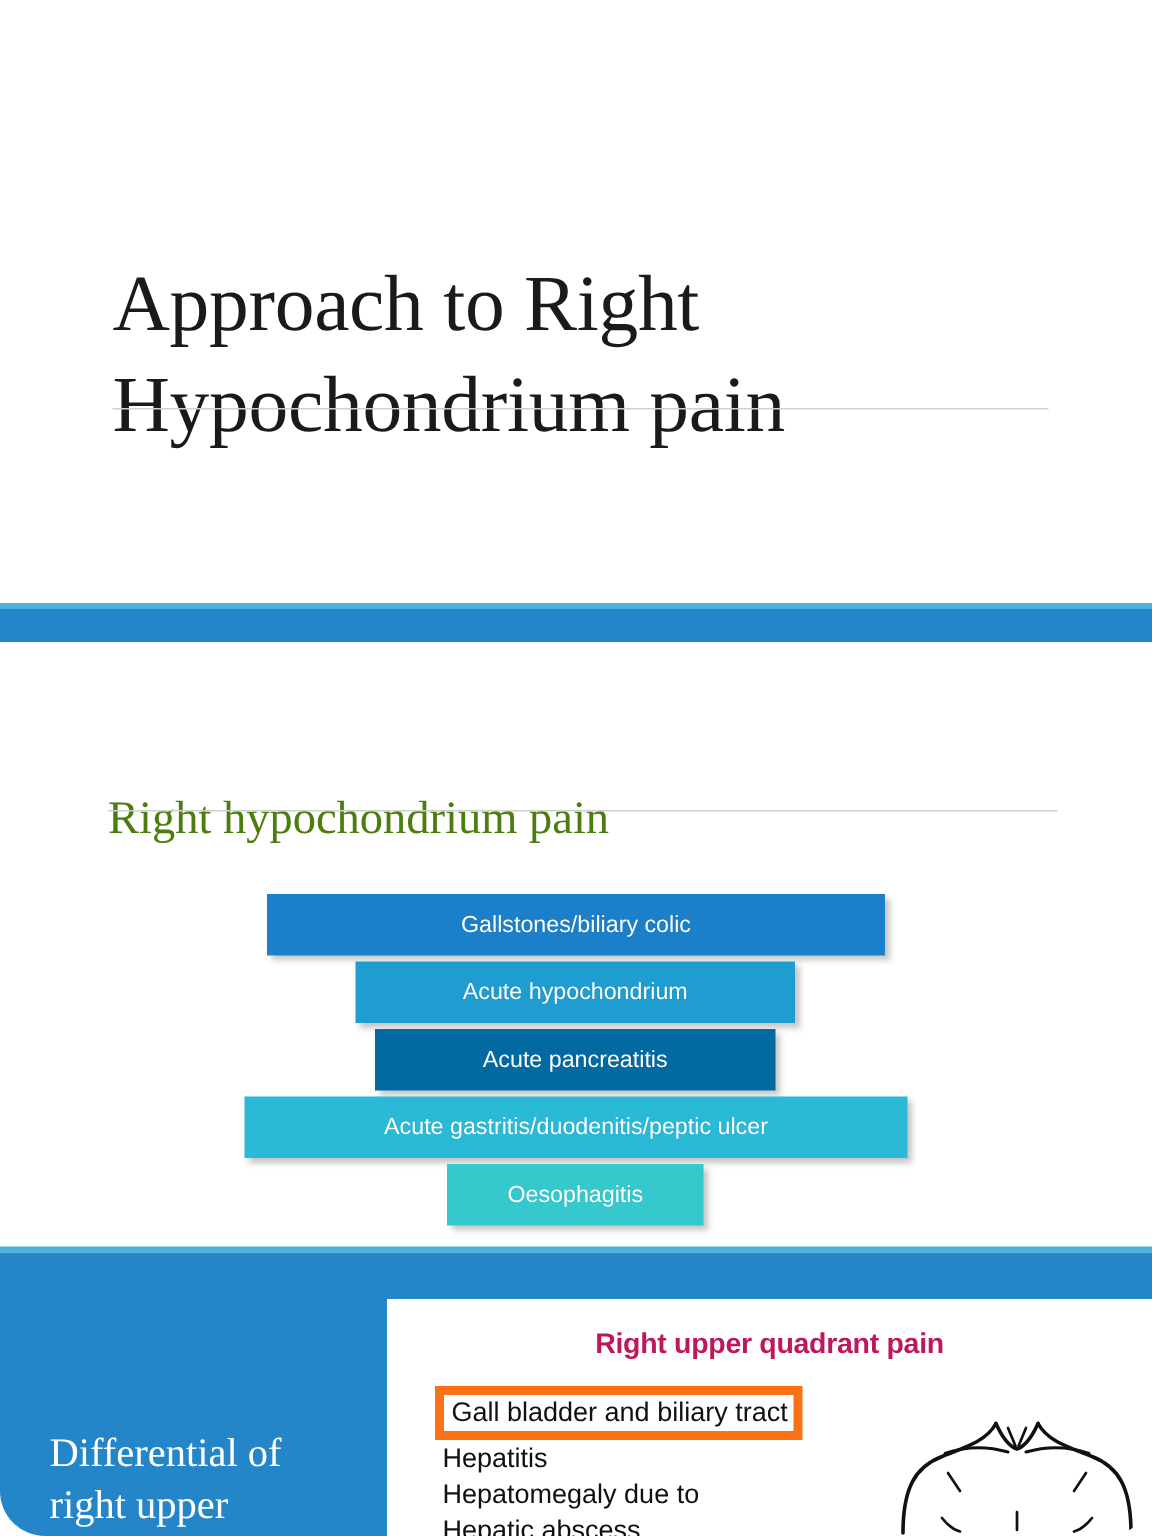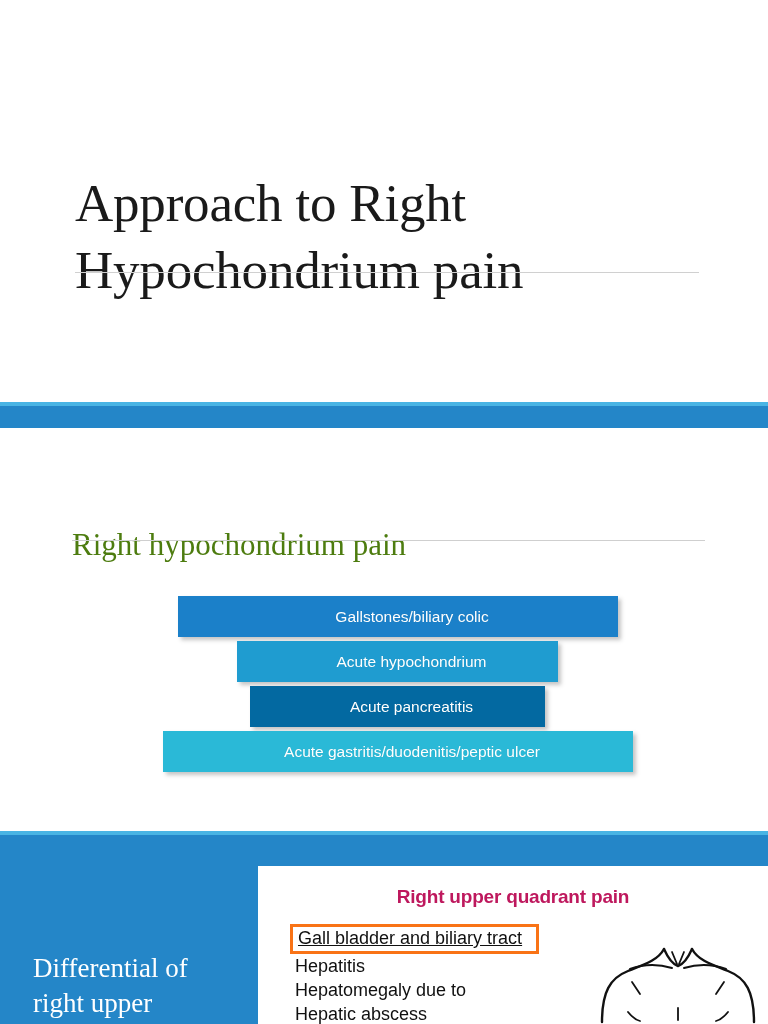--- a/index.html
+++ b/index.html
@@ -13,20 +13,21 @@
     font-family: "Liberation Sans", sans-serif;
     overflow: hidden;
     position: relative;
   }
   .page {
     position: relative;
     width: 768px;
     height: 1024px;
     background: #ffffff;
     overflow: hidden;
+    border-radius: 30px;
   }
 
   
   .slide-title {
     position: absolute;
     left: 0;
     top: 0;
     width: 768px;
     height: 402px;
     background: #ffffff;
@@ -128,21 +129,20 @@
   .funnel-bar {
     position: absolute;
     display: flex;
     align-items: center;
     justify-content: center;
     color: #ffffff;
     font-family: "Liberation Sans", sans-serif;
     font-size: 15.5px;
     box-shadow: 3px 3px 4px rgba(90,90,90,0.35);
     text-shadow: 0 0 1px rgba(0,0,0,0.12);
-    padding-left: 28px;
   }
   #bar-0 { left: 178px; top: 168px; width: 412px; height: 41px; }
   #bar-1 { left: 237px; top: 213px; width: 293px; height: 41px; }
   #bar-2 { left: 250px; top: 258px; width: 267px; height: 41px; }
   #bar-3 { left: 163px; top: 303px; width: 442px; height: 41px; }
   #bar-4 { left: 298px; top: 348px; width: 171px; height: 41px; }
 
   
   .slide-diff {
     position: absolute;
@@ -201,26 +201,25 @@
     list-style: none;
   }
   .diff-list li {
     font-family: "Liberation Sans", sans-serif;
     font-size: 18px;
     line-height: 24px;
     color: #101010;
     white-space: nowrap;
   }
   .diff-list li.boxed {
-    border: 3px solid #f97316;
+    border: 6px solid #f97316;
     display: inline-block;
-    padding: 0px 14px 2px 5px;
+    padding: 0px 4px 2px 5px;
     margin-left: -5px;
     line-height: 22px;
-    text-decoration: underline;
   }
   .torso-svg {
     position: absolute;
     left: 330px;
     top: 50px;
     width: 180px;
     height: 108px;
   }
 </style>
 </head>
@@ -240,20 +239,21 @@
 
   <section class="slide-funnel">
     <h2 class="funnel-heading">Right hypochondrium pain</h2>
     <div class="funnel-rule"></div>
 
     <div class="funnel-wrap">
       <div class="funnel-bar" id="bar-0" style="background: rgb(27, 128, 201);">Gallstones/biliary colic</div>
       <div class="funnel-bar" id="bar-1" style="background: rgb(31, 156, 208);">Acute hypochondrium</div>
       <div class="funnel-bar" id="bar-2" style="background: #0369a1;">Acute pancreatitis</div>
       <div class="funnel-bar" id="bar-3" style="background: rgb(42, 185, 215);">Acute gastritis/duodenitis/peptic ulcer</div>
+      <div class="funnel-bar" id="bar-4" style="background: rgb(53, 201, 206);">Oesophagitis</div>
     </div>
   </section>
 
   <div class="band" id="band-2">
     <div class="band-top-strip"></div>
     <div class="band-main"></div>
   </div>
 
   <section class="slide-diff">
 

